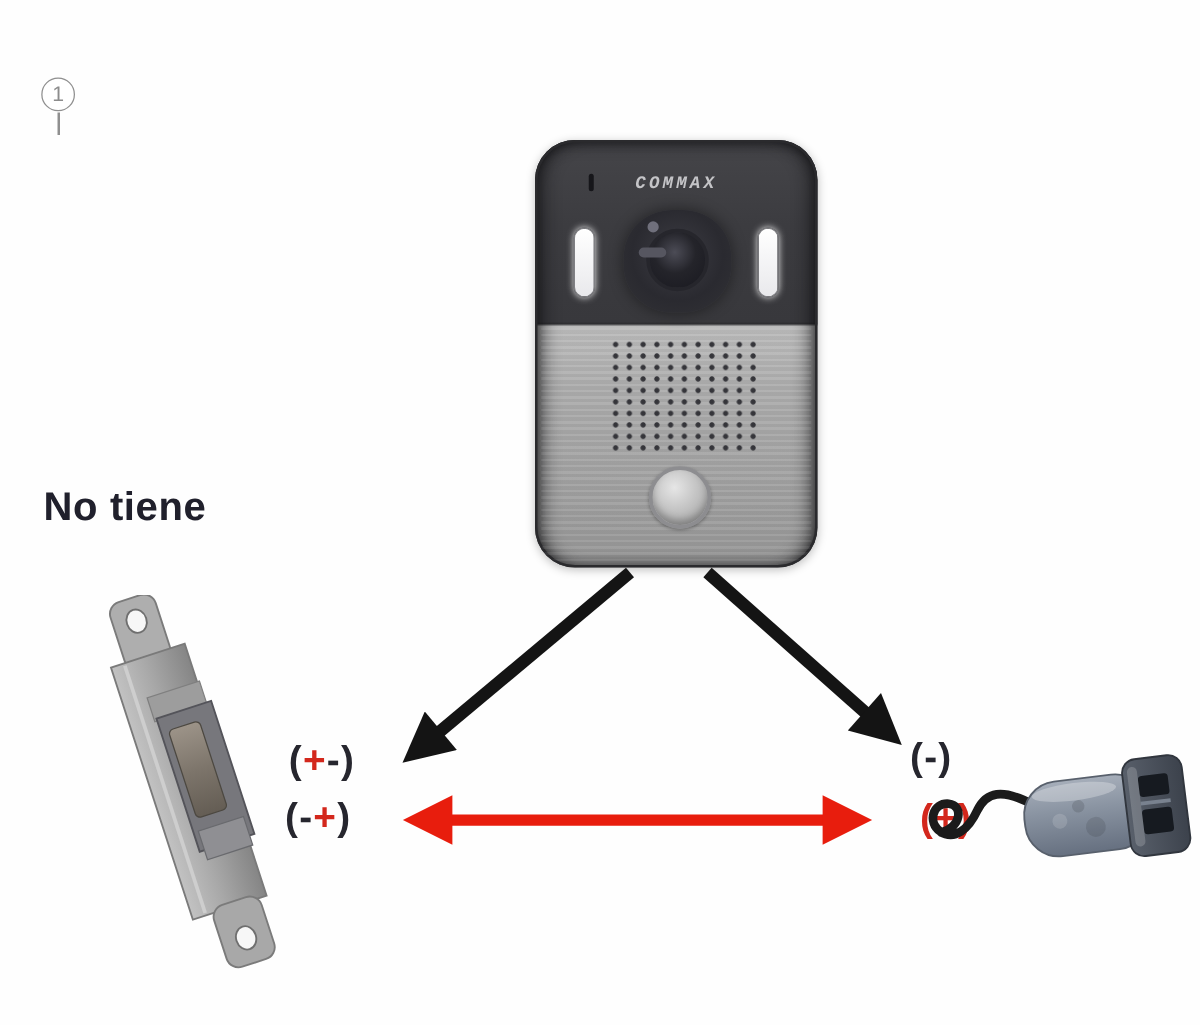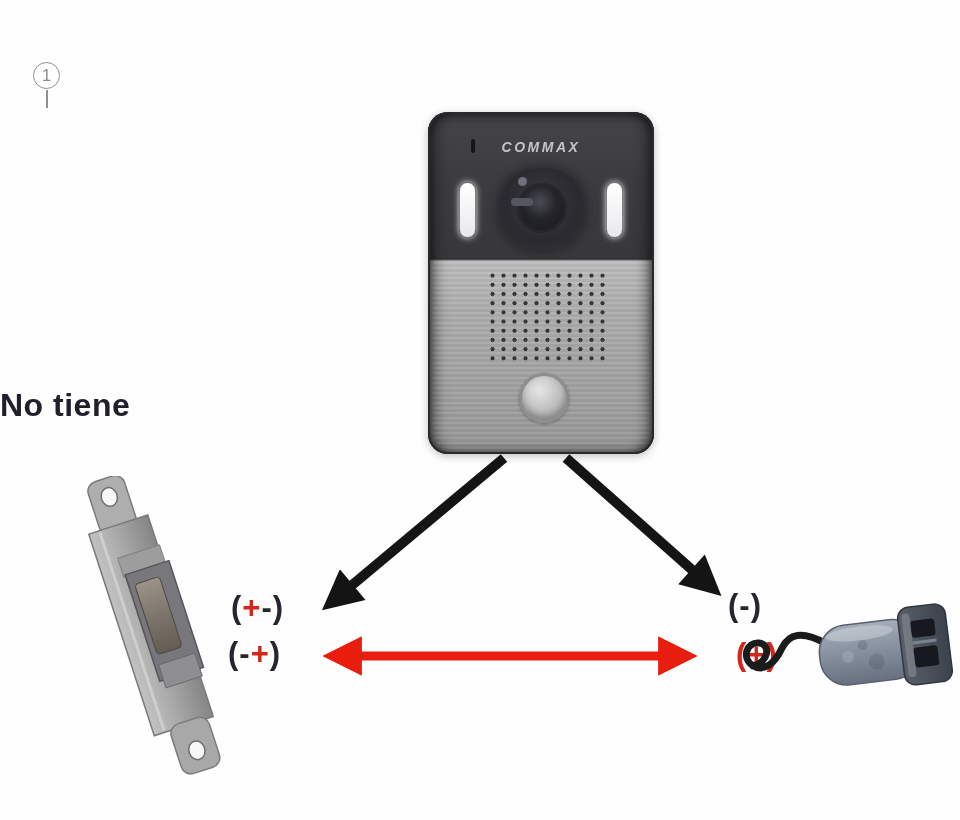--- a/index.html
+++ b/index.html
@@ -25,31 +25,32 @@
   }
   .callout-stem {
     position: absolute; left: 46px; top: 90px;
     width: 1.5px; height: 18px; background: #8f8f8f;
   }
 
   
   .device {
     position: absolute; left: 428px; top: 112px;
     width: 226px; height: 342px;
-    border-radius: 20px;
+    border-radius: 32px;
     background: linear-gradient(180deg,
       #454549 0%, #3c3c40 20%, #38383c 42.5%, #2e2e31 43%,
       #bcbcbc 43.6%, #adadad 58%, #a2a2a2 80%, #969696 100%);
     box-shadow:
       inset 0 0 0 2px #2a2a2d,
       inset 12px 0 16px -9px #0e0e10,
       inset -12px 0 16px -9px #0e0e10,
       inset 0 10px 12px -8px #1b1b1e,
       inset 0 -10px 12px -8px #4a4a4c,
       0 2px 8px rgba(0,0,0,0.25);
+    font-family: Liberation Mono, monospace;
   }
   .device-texture {
     position: absolute; left: 5px; right: 5px; top: 150px; bottom: 5px;
     border-radius: 0 0 16px 16px;
     background: repeating-linear-gradient(180deg,
       rgba(255,255,255,0.09) 0 2px, rgba(0,0,0,0.05) 2px 5px);
     opacity: .7;
   }
   .brand-logo {
     position: absolute; left: 0; top: 27px; width: 100%;
@@ -101,21 +102,21 @@
     position: absolute; left: 91px; top: 261px;
     width: 50px; height: 50px; border-radius: 50%;
     background: radial-gradient(circle at 40% 32%, #e6e6e6 0%, #c0c0c0 50%, #9b9b9b 100%);
     border: 3px solid #8d8d90;
     box-shadow: inset 0 -4px 6px rgba(0,0,0,0.25), 0 1px 3px rgba(0,0,0,0.35);
   }
 
   
   .no-polarity-caption {
     position: absolute; left: 0; top: 381px; width: 200px;
-    text-align: left;
+    text-align: center;
     font-size: 32px; font-weight: bold; letter-spacing: .5px;
     line-height: 49px;
     color: var(--caption-navy, #20202c);
   }
 
   
   .pol-label {
     position: absolute;
     font-size: 31px; font-weight: bold; letter-spacing: 1px;
     color: var(--label-dark, #26262e);

